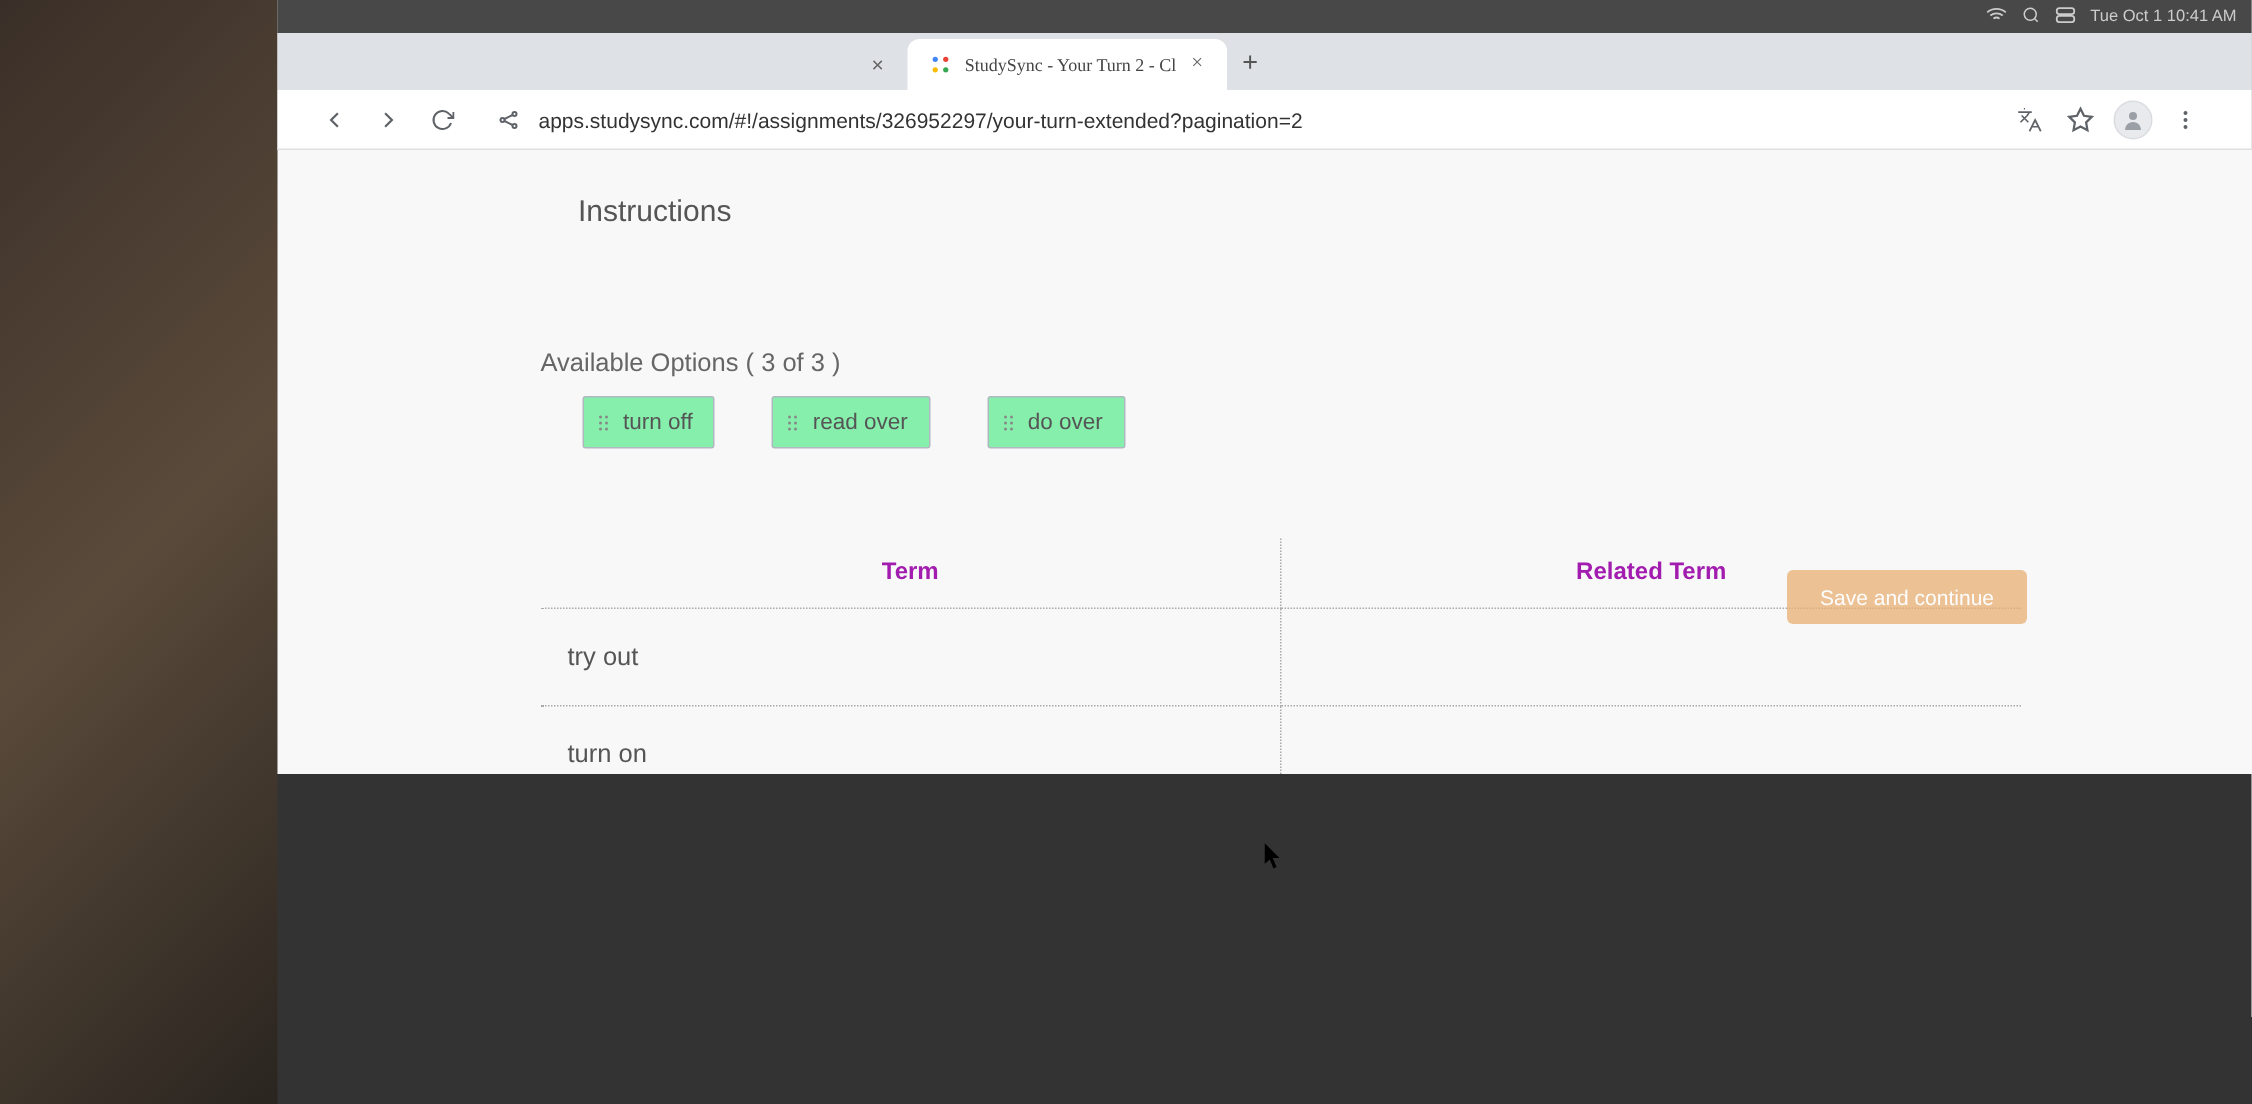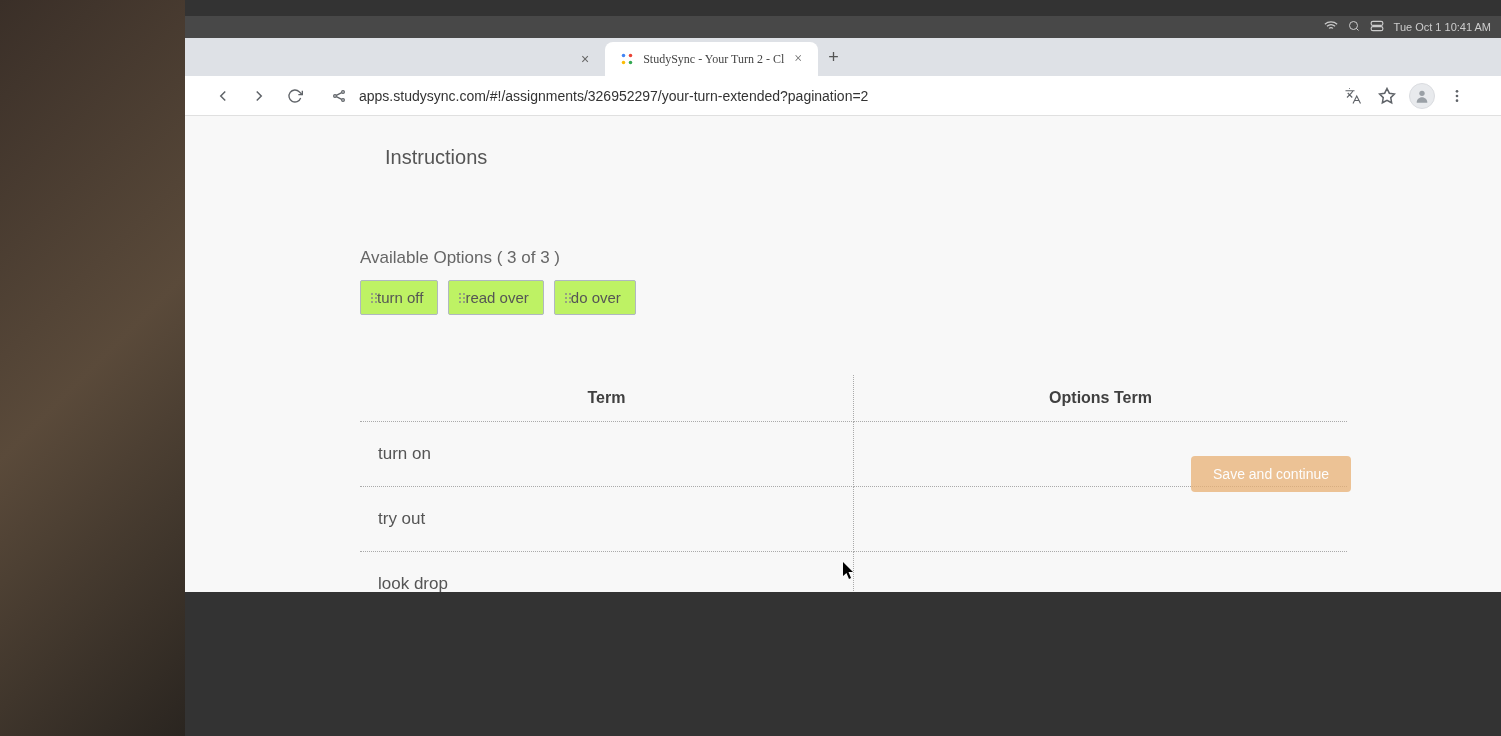--- a/index.html
+++ b/index.html
@@ -15,23 +15,23 @@
       position: absolute;
       left: 0;
       top: 0;
       width: 185px;
       height: 736px;
       background: linear-gradient(135deg, #3a2f28, #5a4a3a, #2a2520);
     }
     .browser-window {
       position: absolute;
       left: 185px;
-      top: 16px;
+      top: 0;
       width: 1316px;
-      height: 576px;
+      height: 516px;
       background: #fff;
       display: flex;
       flex-direction: column;
     }
     .menu-bar {
       height: 22px;
       background: rgba(40,40,40,0.85);
       color: #ccc;
       display: flex;
       justify-content: flex-end;
@@ -127,46 +127,48 @@
       color: #666;
       margin-bottom: 12px;
       font-weight: 400;
     }
     .options-row {
       display: flex;
       gap: 10px;
     }
     .option-chip {
       border: 1px solid #b0b8c0;
-      background: #bef264;
+      background: #86efac;
       padding: 8px 14px 8px 10px;
       display: flex;
       align-items: center;
+      gap: 10px;
       font-size: 15px;
       color: #555;
       cursor: grab;
       border-radius: 2px;
+      margin-left: 28px;
     }
     .drag-handle {
       display: grid;
       grid-template-columns: repeat(2, 2px);
       grid-template-rows: repeat(3, 2px);
       gap: 2px;
     }
     .drag-handle span { width: 2px; height: 2px; background: #888; border-radius: 50%; }
 
     .terms-table {
       margin: 60px 150px 0 175px;
       width: calc(100% - 325px);
       border-collapse: collapse;
     }
     .terms-table th {
       font-size: 16px;
       font-weight: 600;
-      color: #404040;
+      color: #a21caf;
       padding: 14px 18px;
       text-align: center;
       border-bottom: 1px dotted #aaa;
     }
     .terms-table th:first-child { border-right: 1px dotted #aaa; }
     .terms-table td {
       font-size: 17px;
       color: #555;
       padding: 22px 18px;
       border-bottom: 1px dotted #aaa;
@@ -363,30 +365,30 @@
               </span>
             <span>do over</span>
           </div>
         </div>
       </div>
 
       <table class="terms-table">
         <thead>
           <tr>
             <th>Term</th>
-            <th>Options Term</th>
+            <th>Related Term</th>
           </tr>
         </thead>
         <tbody>
           <tr>
-            <td>turn on</td>
+            <td>try out</td>
             <td></td>
           </tr>
           <tr>
-            <td>try out</td>
+            <td>turn on</td>
             <td></td>
           </tr>
           <tr>
             <td>look drop</td>
             <td></td>
           </tr>
         </tbody>
       </table>
 
 

